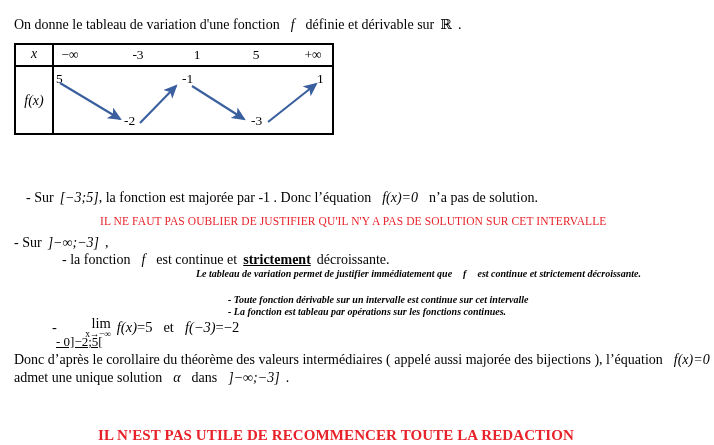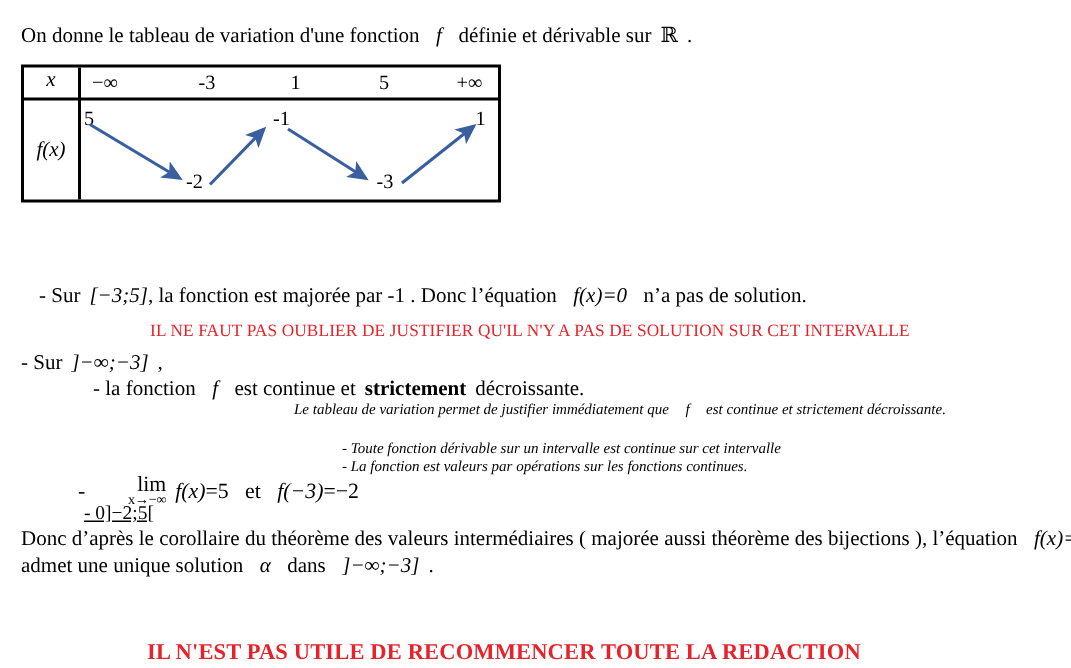--- a/index.html
+++ b/index.html
@@ -109,21 +109,21 @@
     letter-spacing: 0.1px;
     white-space: nowrap;
   }
   #bullet2  { left: 14px; top: 235px; }
   #sub1     { left: 62px; top: 252px; }
 
   .smallit {
     position: absolute;
     font-size: 10px;
     font-style: italic;
-    font-weight: normal;
+    font-weight: bold;
     white-space: nowrap;
     color: #000;
   }
   #note1 { left: 196px; top: 268px; }
   #note2 { left: 196px; top: 281px; }
   #note3 { left: 228px; top: 294px; }
   #note4 { left: 228px; top: 306px; }
 
   
   #limitline {
@@ -161,21 +161,21 @@
   #para1b { left: 14px; top: 370px; text-align: right; }
   #bullet3 { left: 14px; top: 400px; }
   #red2 {
     left: 98px; top: 427px;
     font-size: 15px;
     font-weight: bold;
     color: #e8222a;
     letter-spacing: 0.1px;
     white-space: nowrap;
   }
-  .ul-bold { font-weight: bold; }
+  .ul-bold { font-weight: bold; text-decoration: underline; }
   .bbr { font-family: "DejaVu Serif", serif; }
 </style>
 </head>
 <body>
 
 <div class="page">
 
   <div class="abs line" id="intro">
     <span>On donne le tableau de variation d'une fonction</span><span class="sp2"></span><span class="mathvar">f</span><span class="sp2"></span><span>définie et dérivable sur</span><span class="sp"></span><span class="bbr">ℝ</span><span class="sp"></span><span>.</span>
   </div>
@@ -228,30 +228,30 @@
   </div>
 
   <div class="abs line" id="sub1">
     <span>- la fonction</span><span class="sp2"></span><span class="mathvar">f</span><span class="sp2"></span><span>est continue et</span><span class="sp"></span><span class="ul-bold">strictement</span><span class="sp"></span><span>décroissante.</span>
   </div>
 
   <div class="smallit" id="note1">
     <span>Le tableau de variation permet de justifier immédiatement que</span><span class="sp2"></span><span class="mathvar">f</span><span class="sp2"></span><span>est continue et  strictement décroissante.</span>
   </div>
   <div class="smallit" id="note3">- Toute fonction dérivable sur un intervalle est continue sur cet intervalle</div>
-  <div class="smallit" id="note4">- La fonction est valeurs par opérations sur les fonctions continues.</div>
+  <div class="smallit" id="note4">- La fonction est tableau par opérations sur les fonctions continues.</div>
 
   <div class="abs" id="limitline">
     <span>-</span><span class="sp"></span><span class="limbox"><span class="limtop">lim</span><span class="limsub">x→−∞</span></span><span class="sp"></span><span class="mathvar">f(x)</span><span>=5</span><span class="sp2"></span><span>et</span><span class="sp2"></span><span class="mathvar">f(−3)</span><span>=−2</span>
   </div>
 
   <div class="abs" id="artifact">- 0]−2;5[</div>
 
   <div class="abs line" id="para1a">
-    <span>Donc d’après le corollaire du théorème des valeurs intermédiaires ( majorée aussi théorème des bijections ), l’équation</span><span class="sp2"></span><span class="mathvar">f(x)=0</span>
+    <span>Donc d’après le corollaire du théorème des valeurs intermédiaires ( appelé aussi majorée des bijections ), l’équation</span><span class="sp2"></span><span class="mathvar">f(x)=0</span>
   </div>
   <div class="abs line" id="para1b">
     <span>admet une unique solution</span><span class="sp2"></span><span class="mathvar">α</span><span class="sp2"></span><span>dans</span><span class="sp2"></span><span class="mathvar">]−∞;−3]</span><span class="sp"></span><span>.</span>
   </div>
 
 
   <div class="abs" id="red2">IL N'EST PAS UTILE DE RECOMMENCER TOUTE LA REDACTION</div>
 
 </div>
 

